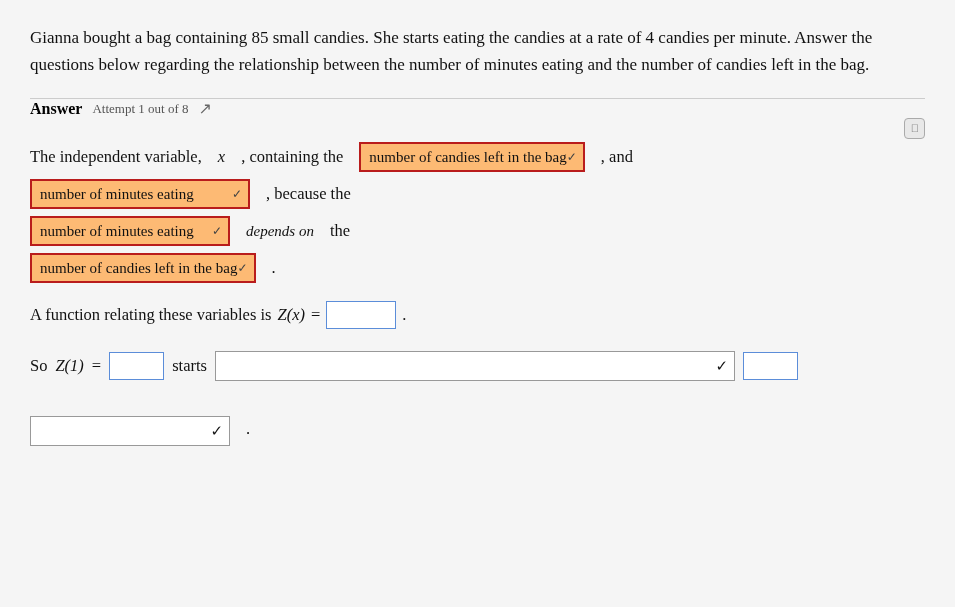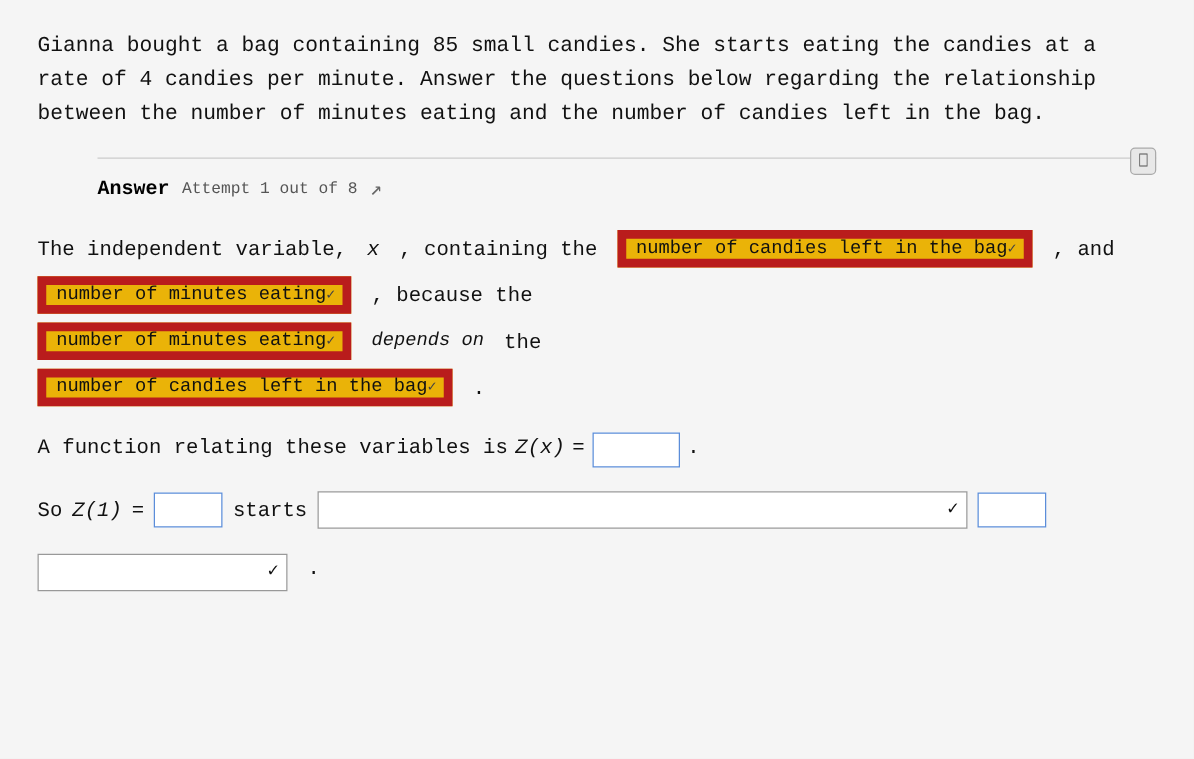--- a/index.html
+++ b/index.html
@@ -1,15 +1,15 @@
 <!DOCTYPE html>
 <html><head>
   <meta charset="utf-8">
   <style>
-    * { box-sizing: border-box; margin: 0; padding: 0; font-family: Liberation Mono, monospace; }
+    * { box-sizing: border-box; margin: 0; padding: 0; }
     body {
       font-family: Georgia, 'Times New Roman', serif;
       background: #f0f0f0;
       display: flex;
       justify-content: center;
       align-items: flex-start;
       min-height: 100vh;
       padding: 0;
     }
     .page {
@@ -25,22 +25,20 @@
       color: #111;
       margin-bottom: 20px;
       max-width: 880px;
     }
     .answer-header {
       display: flex;
       align-items: center;
       gap: 10px;
       margin-bottom: 22px;
       border-top: 1px solid #ccc;
-      padding-top: 14px;
-      margin-left: 48px;
     }
     .answer-label {
       font-weight: bold;
       font-size: 16px;
     }
     .attempt-text {
       font-size: 13px;
       color: #555;
     }
     .cursor-icon {
@@ -66,60 +64,60 @@
     .line {
       display: flex;
       align-items: center;
       flex-wrap: wrap;
       gap: 16px;
       margin-bottom: 4px;
     }
     .dropdown-select {
       display: inline-flex;
       align-items: center;
-      border: 7px solid #b91c1c;
-      background: #eab308;
+      border: 2px solid #b91c1c;
+      background: #fdba74;
       padding: 2px 6px 2px 8px;
       font-size: 15px;
       font-family: Georgia, serif;
       cursor: pointer;
       min-width: 220px;
       height: 30px;
     }
     .dropdown-select span.chevron {
       margin-left: auto;
       font-size: 12px;
       color: #444;
     }
     .depends-text {
       font-style: italic;
       font-size: 15px;
     }
     .function-line {
       display: flex;
-      align-items: flex-end;
+      align-items: center;
       gap: 6px;
       margin-top: 14px;
       margin-bottom: 18px;
       font-size: 16.5px;
     }
     .math-box {
       display: inline-block;
       border: 1.5px solid #5b8dd9;
       background: #fff;
       min-width: 70px;
       height: 28px;
       vertical-align: middle;
     }
     .z9-line {
       display: flex;
       align-items: center;
       gap: 8px;
       font-size: 16.5px;
-      margin-bottom: 12px;
+      margin-bottom: 28px;
     }
     .small-input-box {
       display: inline-block;
       border: 1.5px solid #5b8dd9;
       background: #fff;
       min-width: 55px;
       height: 28px;
       vertical-align: middle;
     }
     .meaning-select {

